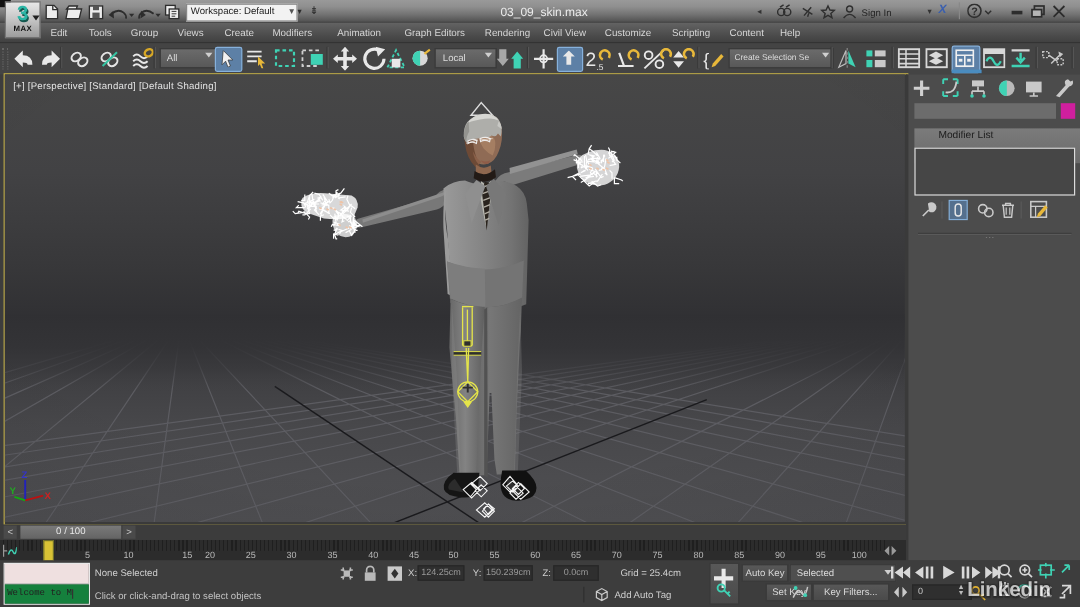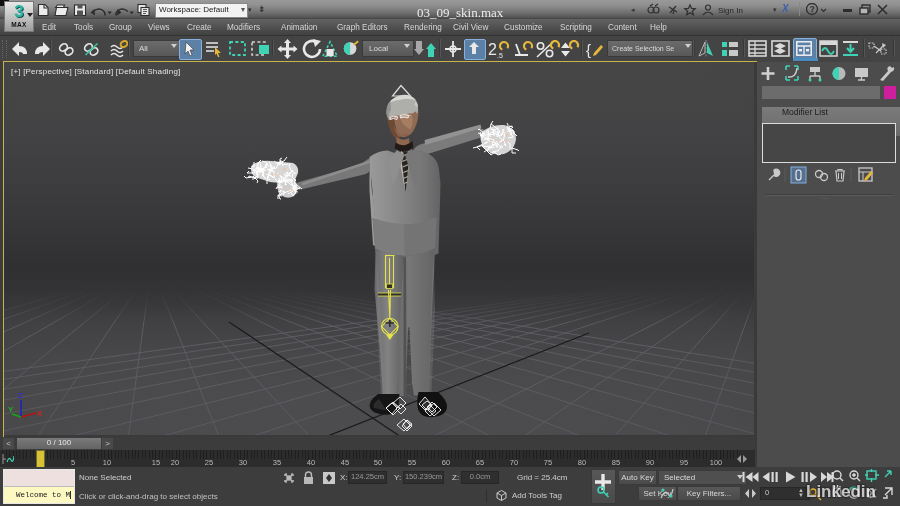--- a/index.html
+++ b/index.html
@@ -10,21 +10,21 @@
   #titlebar{left:0;top:0;width:900px;height:19px;
     background:linear-gradient(#999 0%,#909090 28%,#747474 62%,#575757 90%,#424242 100%);}
   #notch{left:0;top:0;width:9px;height:6px;background:#111;}
   #logobtn{left:4px;top:1px;width:28px;height:29px;border:1px solid #777;z-index:6;
     background:linear-gradient(#e8e8e8,#c0c0c0 55%,#9c9c9c);text-align:center;padding:0;}
   #logobtn .three{font-size:17px;font-weight:bold;color:#2ab5a5;line-height:18px;margin-top:1px;
      text-shadow:1px 1px 0 #14574e;}
   #logobtn .max{font-size:6.5px;font-weight:bold;color:#111;line-height:8px;letter-spacing:.3px;}
   #wsfield{left:155px;top:3px;width:86px;height:12px;background:#f2f2f2;border:1px solid #888;
     font-size:8px;color:#222;padding:1px 2px 0 3px;}
-  #title-txt{left:417px;top:5px;font-size:13px;color:#ececec;font-family:Liberation Serif, serif;}
+  #title-txt{left:417px;top:5px;font-size:10px;color:#ececec;}
   .titico{position:absolute;top:4px;font-size:9px;color:#333;}
   
   #menubar{left:0;top:19px;width:900px;height:16px;
     background:linear-gradient(#636363,#4a4a4a 70%,#414141);border-bottom:1px solid #333;}
   #menubar span{position:absolute;top:4px;font-size:8.2px;color:#d6d6d6;text-align:center;}
   
   #toolbar{left:0;top:36px;width:900px;height:26px;background:#444444;}
   .sep{position:absolute;top:3px;width:1px;height:18px;background:#383838;border-right:1px solid #555;}
   .drop{position:absolute;background:linear-gradient(#6b6b6b,#585858);border:1px solid #3a3a3a;
      color:#dcdcdc;font-size:8px;}
@@ -49,22 +49,22 @@
      font-size:8px;text-align:center;line-height:11px;}
   #ruler{left:0;top:450px;width:755px;height:17px;background:#2c2c2c;overflow:hidden;}
   #ticks{position:absolute;left:0;top:0;width:740px;height:9px;
      background:repeating-linear-gradient(90deg,#2c2c2c 0px,#2c2c2c 2.4px,#1f1f1f 2.4px,#1f1f1f 3.4px);}
   .fnum{position:absolute;top:8px;font-size:7.5px;color:#b9b9b9;transform:translateX(-50%);}
   #tslider{position:absolute;left:36px;top:0px;width:7px;height:17px;background:#d8c235;border:1px solid #6f6f2a;}
   
   #statusbar{left:0;top:467px;width:900px;height:39px;background:#3d3d3d;}
   #listener{position:absolute;left:3px;top:2px;width:70px;height:33px;border:1px solid #e8e8e8;}
   #listener .pink{height:16px;background:#efe0e0;border-bottom:1px solid #bbb;}
-  #listener .white{height:16px;background:#fef9c3;font-family:"Liberation Mono",monospace;
-      font-size:7.5px;color:#222;padding-left:12px;line-height:16px;}
+  #listener .white{height:16px;background:#15803d;font-family:"Liberation Mono",monospace;
+      font-size:7.5px;color:#222;padding-left:2px;line-height:16px;}
   .stxt{position:absolute;font-size:8px;color:#cfcfcf;}
   .sfield{position:absolute;height:11px;background:#2f2f2f;border:1px solid #272727;
       color:#999;font-size:7.5px;text-align:center;overflow:hidden;white-space:nowrap;}
   .btn{position:absolute;background:linear-gradient(#585858,#4a4a4a);border:1px solid #3a3a3a;
       color:#d8d8d8;font-size:8px;text-align:center;}
   .wm{position:absolute;color:#f0f0f0;font-weight:bold;opacity:0.6;
       text-shadow:-1px -1px 1px rgba(35,35,35,.75),1px -1px 1px rgba(35,35,35,.75),
       -1px 1px 1px rgba(35,35,35,.75),1px 1px 1px rgba(35,35,35,.75);}
 </style>
 </head>
@@ -549,21 +549,21 @@
   <div class="stxt" style="left:340px;top:6px;color:#cfcfcf">X:</div>
   <div class="sfield" style="left:348px;top:4px;width:37px">124.25cm</div>
   <div class="stxt" style="left:394px;top:6px;color:#cfcfcf">Y:</div>
   <div class="sfield" style="left:403px;top:4px;width:39px">150.239cm</div>
   <div class="stxt" style="left:452px;top:6px;color:#cfcfcf">Z:</div>
   <div class="sfield" style="left:461px;top:4px;width:36px">0.0cm</div>
   <div class="stxt" style="left:517px;top:6px">Grid = 25.4cm</div>
   <svg class="abs" style="left:495px;top:22px" width="13" height="13" viewBox="0 0 13 13">
     <path d="M2 4 L6.5 1.5 L11 4 L11 9 L6.5 11.5 L2 9 Z M2 4 L6.5 6.5 L11 4 M6.5 6.5 V11.5" fill="none" stroke="#c9c9c9" stroke-width="1"></path>
   </svg>
-  <div class="stxt" style="left:512px;top:24px">Add Tools Tag</div>
+  <div class="stxt" style="left:512px;top:24px">Add Auto Tag</div>
   <div class="abs" style="left:486px;top:22px;width:1px;height:13px;background:#2e2e2e"></div>
 
   <div class="btn" style="left:591px;top:2px;width:23px;height:33px"></div>
   <svg class="abs" style="left:594px;top:6px" width="18" height="26" viewBox="0 0 18 26">
     <path d="M9 1 V17 M1 9 H17" stroke="#e8e8e8" stroke-width="3.4"></path>
     <circle cx="7" cy="17" r="3" fill="none" stroke="#3fd2b4" stroke-width="1.6"></circle>
     <path d="M9.5 19 l5 5 M12 22 l2 -2" stroke="#3fd2b4" stroke-width="1.6"></path>
   </svg>
   <div class="btn" style="left:618px;top:3px;width:37px;height:13px;line-height:13px">Auto Key</div>
   <div class="btn" style="left:638px;top:19px;width:37px;height:13px;line-height:13px">Set Key</div>

